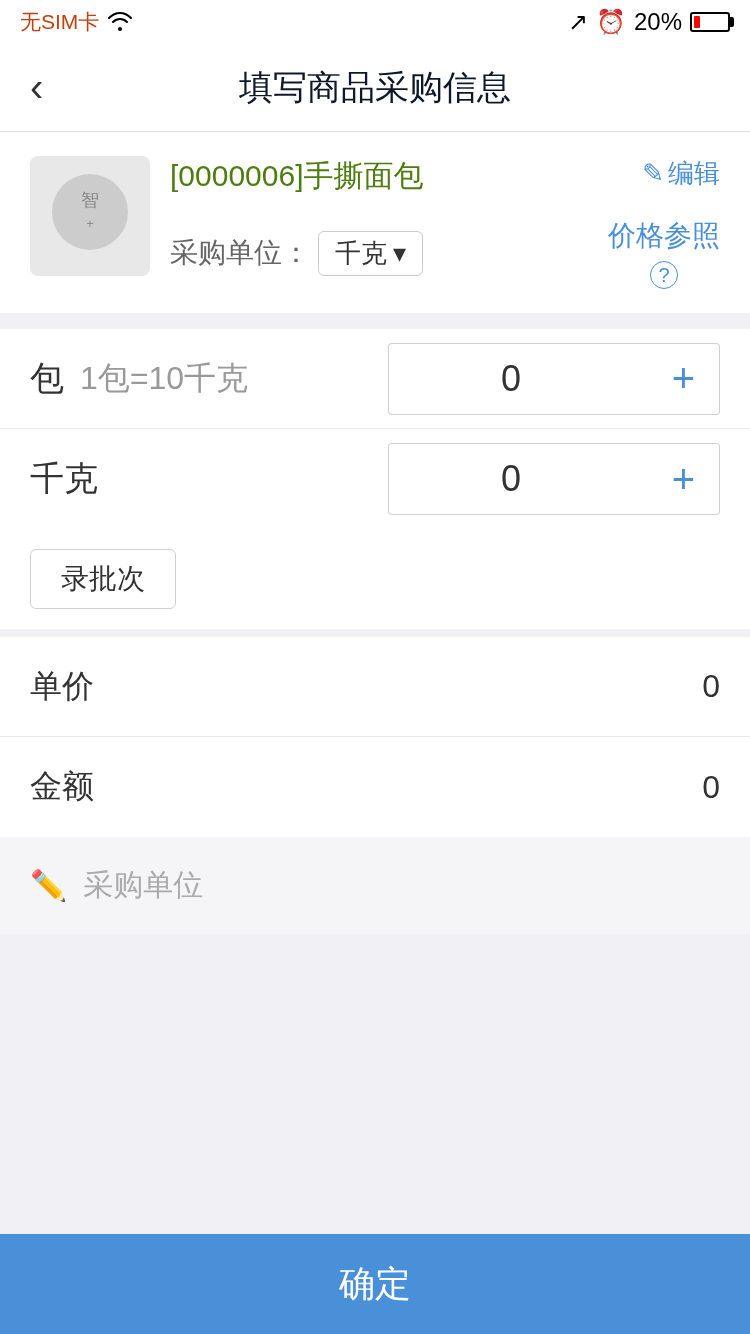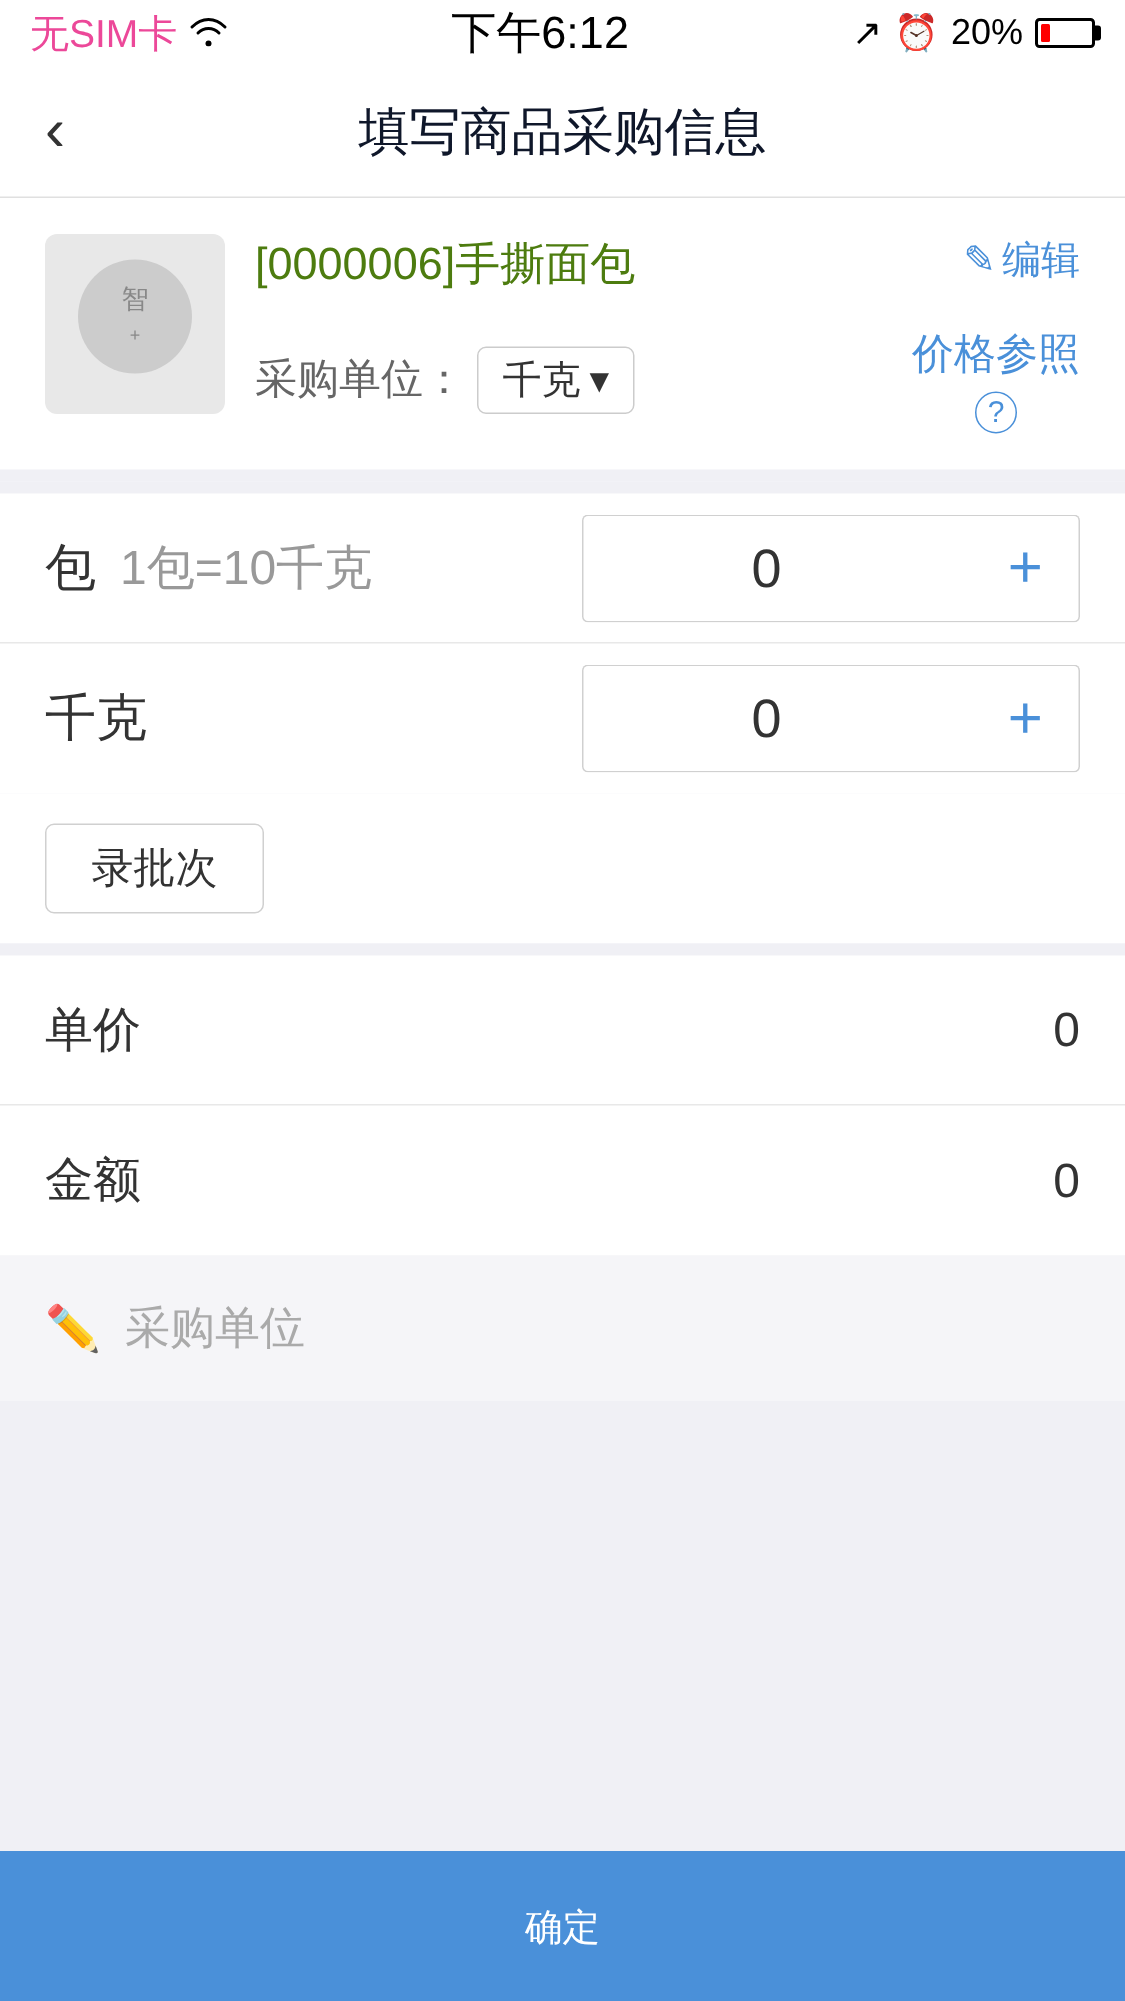--- a/index.html
+++ b/index.html
@@ -18,24 +18,24 @@
       height: 44px;
       background: #fff;
       display: flex;
       align-items: center;
       justify-content: space-between;
       padding: 0 20px;
       font-size: 28px;
     }
     .status-left {
       display: flex;
-      align-items: center;
+      align-items: flex-end;
       gap: 8px;
-      font-size: 26px;
-      color: #ec4899;
+      font-size: 21px;
+      color: #c2410c;
     }
     .status-center {
       font-size: 30px;
       font-weight: 500;
       color: #000;
     }
     .status-right {
       display: flex;
       align-items: center;
       gap: 8px;
@@ -319,40 +319,39 @@
       left: 0;
       width: 750px;
       height: 100px;
       background: #4a90d9;
       display: flex;
       align-items: center;
       justify-content: center;
       cursor: pointer;
     }
     .confirm-btn-text {
-      font-size: 25px;
+      font-size: 36px;
       color: #fff;
       font-weight: 500;
     }
   </style>
 </head>
 <body>
 
 <div class="status-bar">
   <div class="status-left">
     <span>无SIM卡</span>
     <span>
       <svg width="26" height="20" viewBox="0 0 26 20" fill="none">
         <path d="M13 16a2 2 0 1 1 0 4 2 2 0 0 1 0-4z" fill="#000"></path>
         <path d="M6 11c1.9-1.9 4.5-3 7-3s5.1 1.1 7 3" stroke="#000" stroke-width="2" fill="none" stroke-linecap="round"></path>
         <path d="M2 7c3-3 7.1-5 11-5s8 2 11 5" stroke="#000" stroke-width="2" fill="none" stroke-linecap="round"></path>
       </svg>
     </span>
   </div>
-  <div class="status-center">下午6:12</div>
   <div class="status-right">
     <span>↗</span>
     <span>⏰</span>
     <span>20%</span>
     <span class="battery-icon">
       <span class="battery-fill"></span>
     </span>
   </div>
 </div>
 

